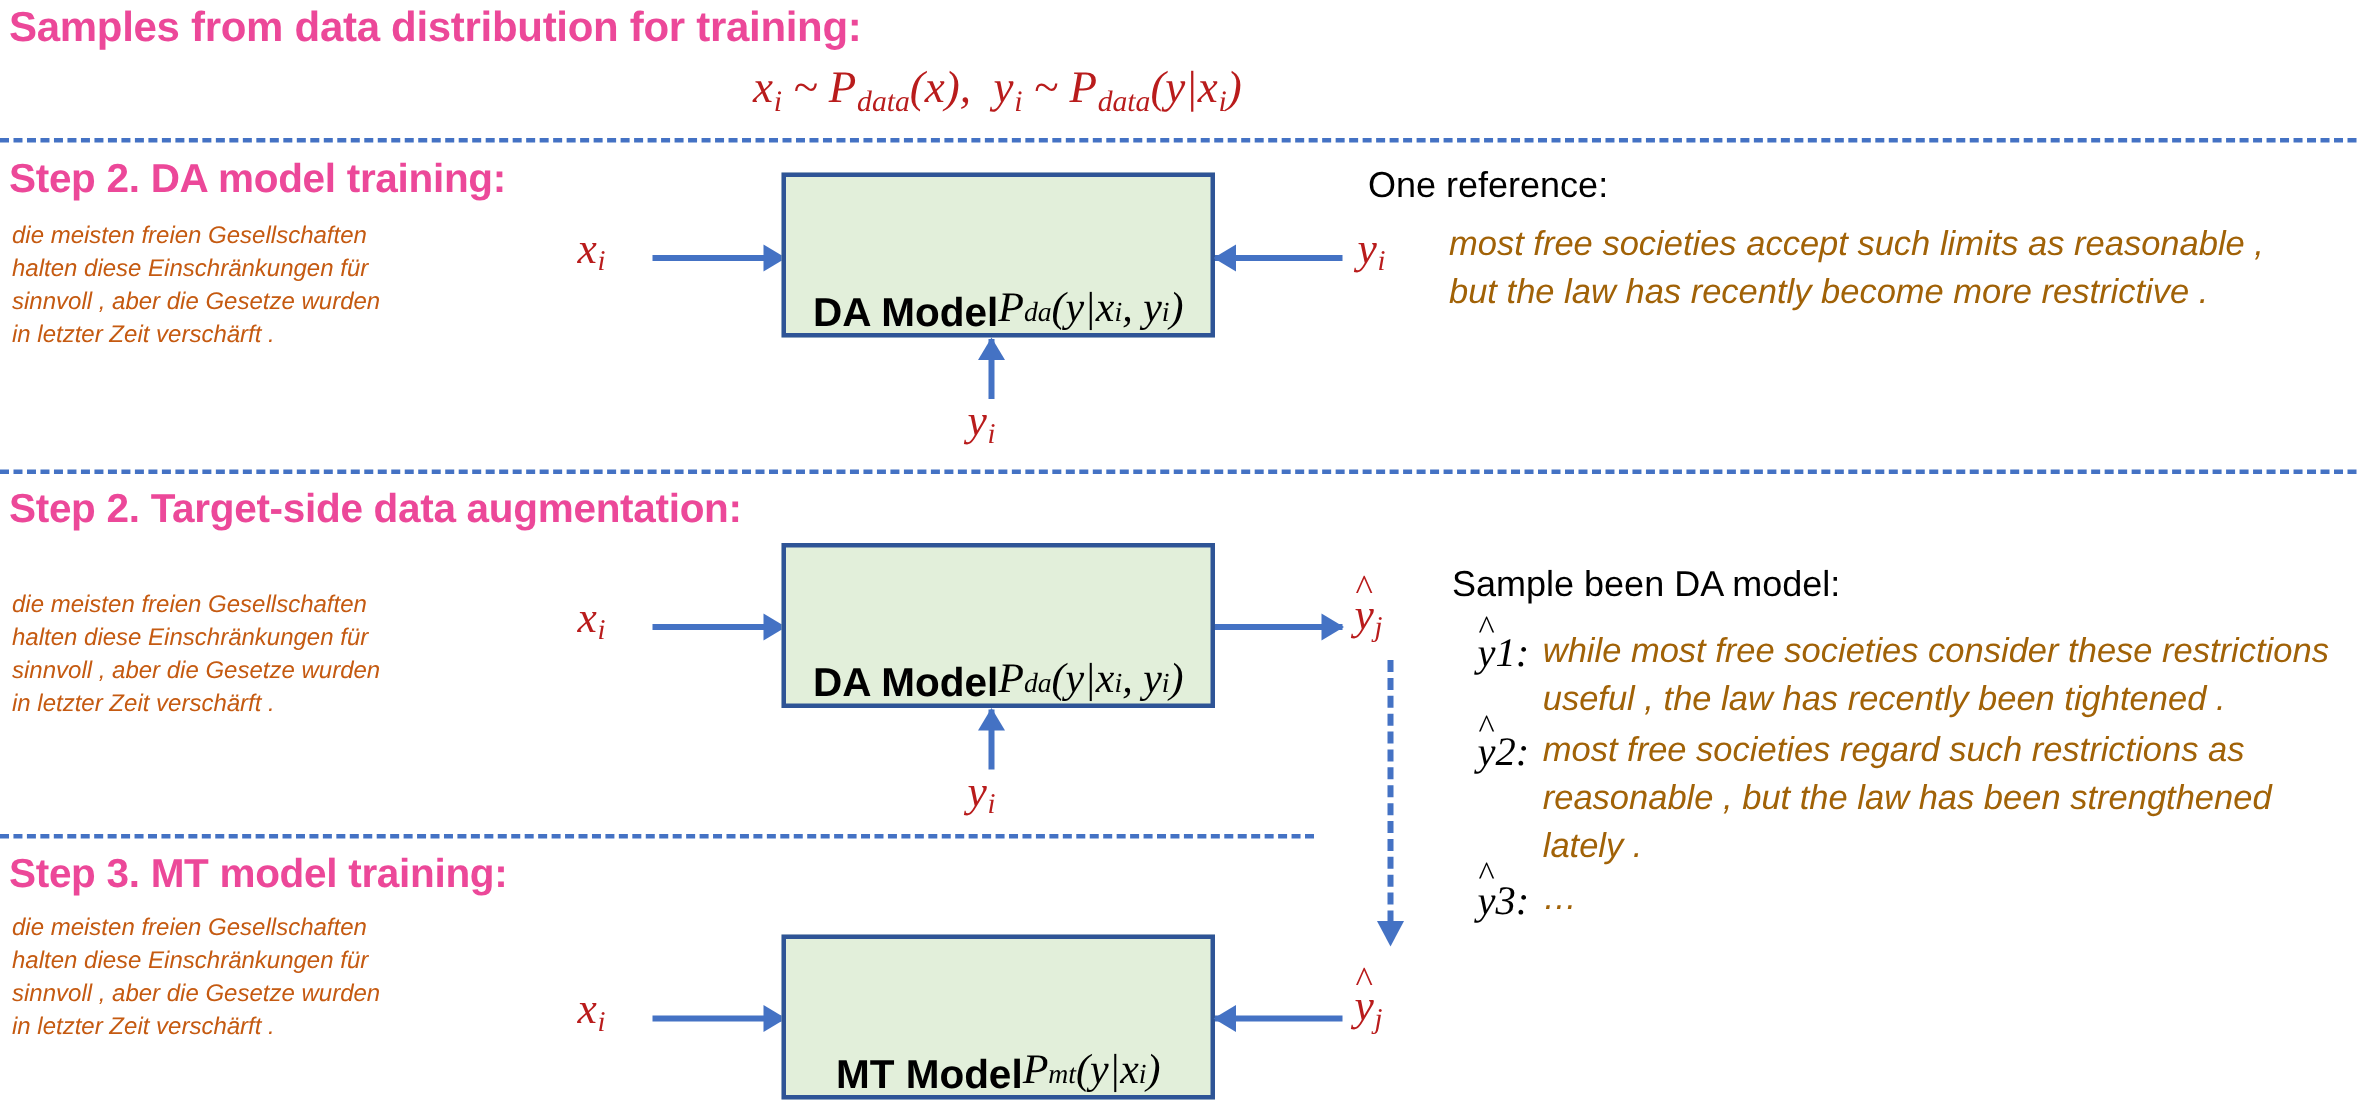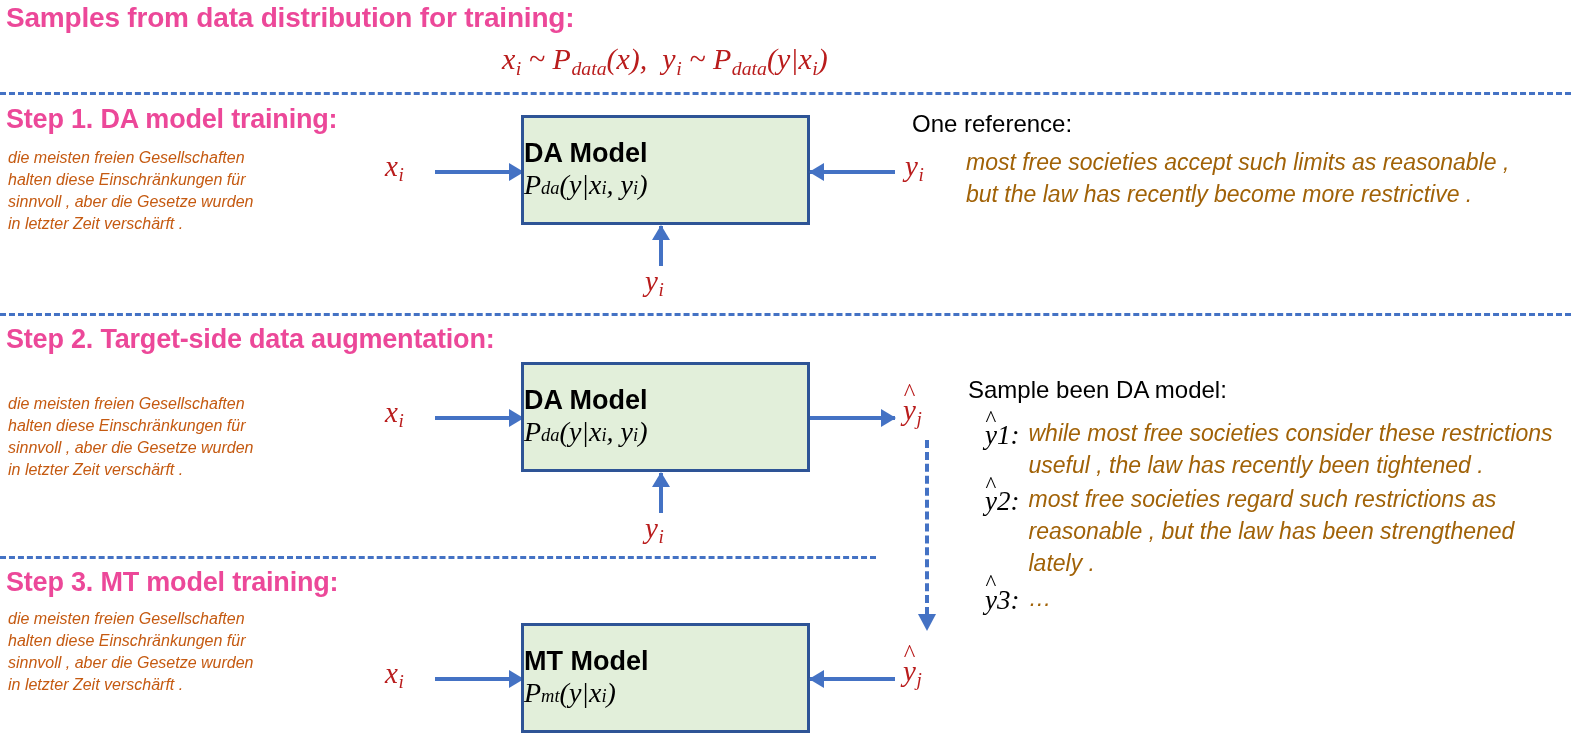--- a/index.html
+++ b/index.html
@@ -41,22 +41,22 @@
     border-top:3px dashed #4472C4;
     height:0;
   }
 
   
   .modelbox{
     background:#E2EFDA;
     border:3px solid #2E5496;
     box-sizing:border-box;
     display:flex;
-    flex-direction:column;
-    align-items:flex-start;
+    flex-direction:row;
+    align-items:flex-end;
     justify-content:center;
   }
   .modelbox .title{
     font-family:"Liberation Sans", sans-serif;
     font-weight:bold;
     font-size:27px;
     color:#000000;
     line-height:1.05;
   }
   .modelbox .formula{
@@ -165,21 +165,21 @@
   <span>Samples from data distribution for training:</span>
 </div>
 
 <div class="abs math" style="left:502px;top:42px;font-size:30px;">
   <span>x<span class="sub">i</span> ~ <span>P</span><span class="sub">data</span>(x),&nbsp; y<span class="sub">i</span> ~ <span>P</span><span class="sub">data</span>(y|x<span class="sub">i</span>)</span>
 </div>
 
 <div class="abs sep" style="left:0px;top:92px;width:1571px;"></div>
 
 <div class="abs heading" style="left:6px;top:104px;">
-  <span>Step 1. DA model training:</span>
+  <span>Step 2. DA model training:</span>
 </div>
 
 <div class="abs src" style="left:8px;top:147px;width:370px;">die meisten freien Gesellschaften
 halten diese Einschränkungen für
 sinnvoll , aber die Gesetze wurden
 in letzter Zeit verschärft .</div>
 
 <div class="abs math" style="left:385px;top:150px;font-size:29px;">
   x<span class="sub">i</span>
 </div>

